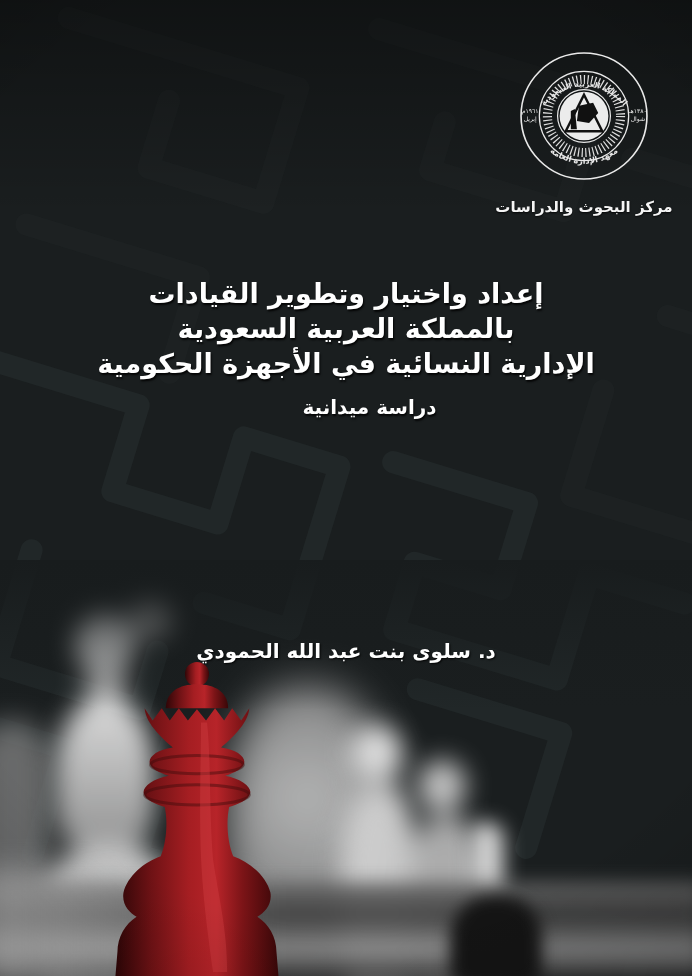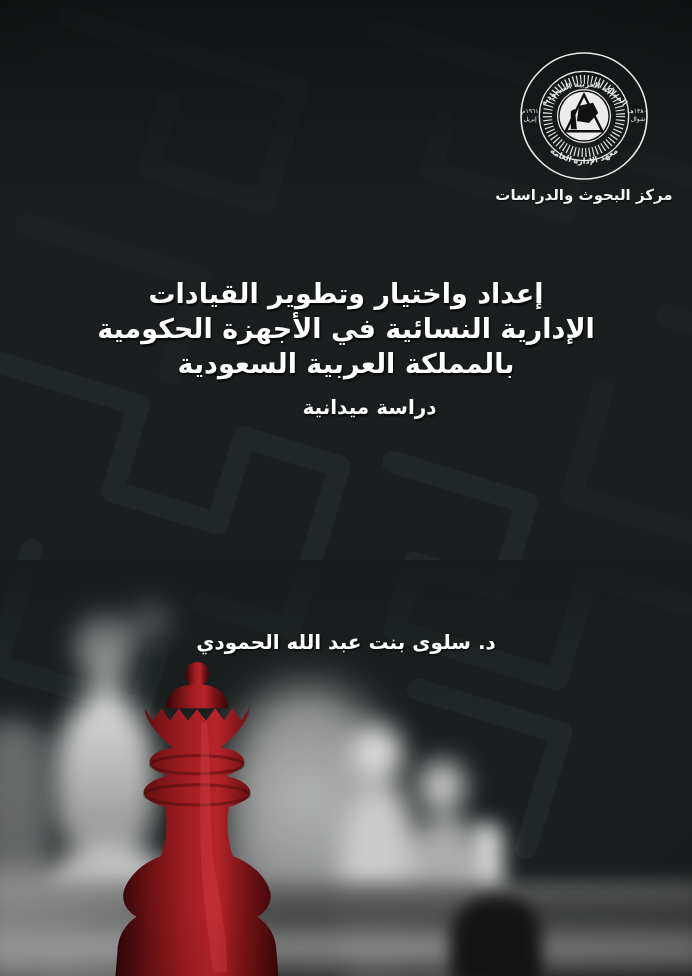--- a/index.html
+++ b/index.html
@@ -47,32 +47,32 @@
   
   .queen{position:absolute;left:106px;top:658px;width:196px;height:318px;z-index:3;}
   
   .vignette{z-index:4;pointer-events:none;
     background:
       linear-gradient(180deg, rgba(0,0,0,.38) 0%, rgba(0,0,0,0) 22%),
       radial-gradient(ellipse 120% 90% at 50% 45%, rgba(0,0,0,0) 55%, rgba(0,0,0,.38) 100%);}
   
   .publisher{position:absolute;top:50px;left:492px;width:184px;z-index:5;text-align:center;color:#f2f2f2;}
   .emblem{width:132px;height:132px;margin:0 auto;display:block;}
-  .research-center{margin-top:4px;font-size:15px;font-weight:bold;letter-spacing:.5px;
+  .research-center{margin-top:16px;font-size:15px;font-weight:bold;letter-spacing:.5px;
     color:#f5f5f5;text-shadow:0 1px 2px rgba(0,0,0,.8);}
   
   .title-block{position:absolute;top:276px;left:0;right:0;z-index:5;text-align:center;color:#ffffff;}
   .title-line{font-size:27px;font-weight:bold;line-height:35px;
     text-shadow:1px 2px 2px rgba(0,0,0,.85);}
   .subtitle{margin-top:14px;font-size:20px;font-weight:bold;
     text-shadow:1px 2px 2px rgba(0,0,0,.85);padding-left:47px;}
   
   .author-block{position:absolute;top:627px;left:0;right:0;z-index:6;text-align:center;color:#ffffff;}
   .author-label{font-size:17px;font-weight:bold;text-shadow:1px 1px 2px rgba(0,0,0,.9);}
-  .author-name{margin-top:3px;font-size:20px;font-weight:bold;text-shadow:1px 1px 2px rgba(0,0,0,.9);}
+  .author-name{margin-top:12px;font-size:20px;font-weight:bold;text-shadow:1px 1px 2px rgba(0,0,0,.9);}
   .emblem text{fill:#e9e9e9;}
 </style>
 </head>
 <body>
 
 <div class="cover">
 
   <svg class="maze-svg" viewBox="0 0 692 976" width="692" height="976">
     <g transform="rotate(17 346 500)" fill="none" stroke="#3a4748" stroke-width="22" stroke-linecap="round" stroke-linejoin="round">
       <g stroke-opacity="0.10">
@@ -184,22 +184,22 @@
       <text x="12" y="62" font-size="6" text-anchor="middle">١٩٦١م</text>
       <text x="12" y="70" font-size="6" text-anchor="middle">إبريل</text>
       <text x="118" y="62" font-size="6" text-anchor="middle">١٣٨٠هـ</text>
       <text x="118" y="70" font-size="6" text-anchor="middle">شوال</text>
     </svg>
     <div class="research-center">مركز البحوث والدراسات</div>
   </div>
 
   <div class="title-block">
     <div class="title-line">إعداد واختيار وتطوير القيادات</div>
+    <div class="title-line">بالمملكة العربية السعودية</div>
     <div class="title-line">الإدارية النسائية في الأجهزة الحكومية</div>
-    <div class="title-line">بالمملكة العربية السعودية</div>
     <div class="subtitle">دراسة ميدانية</div>
   </div>
 
   <div class="author-block">
     <div class="author-name">د. سلوى بنت عبد الله الحمودي</div>
   </div>
 
 </div>
 
 </body></html>

